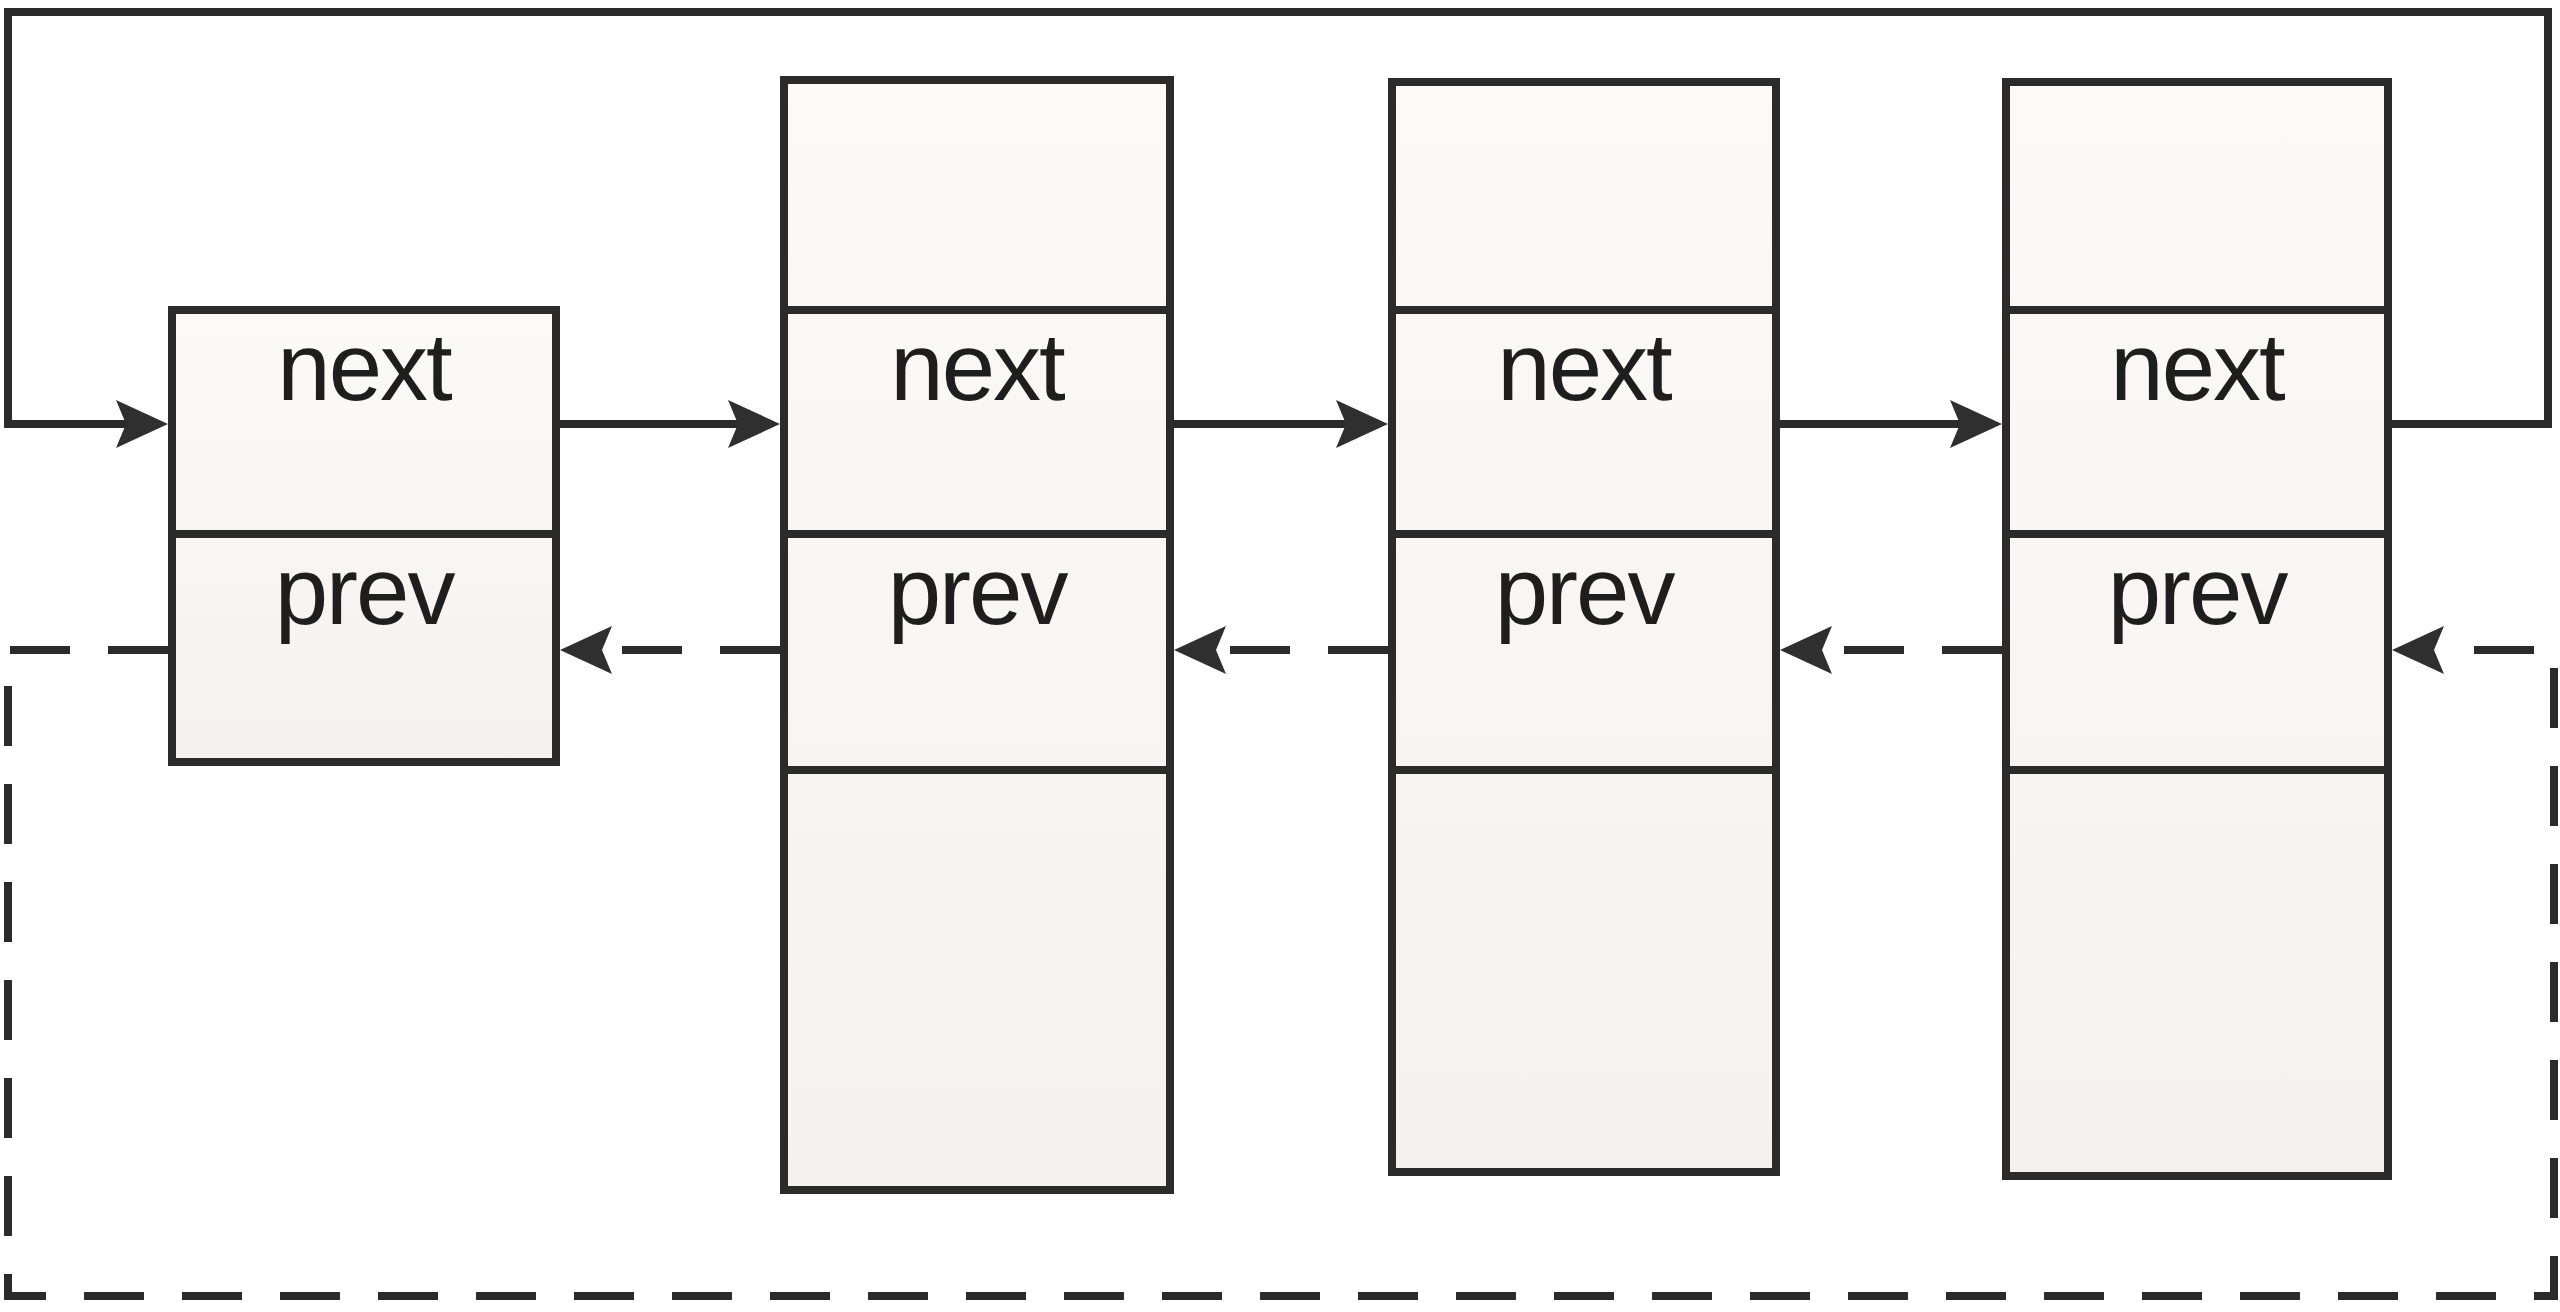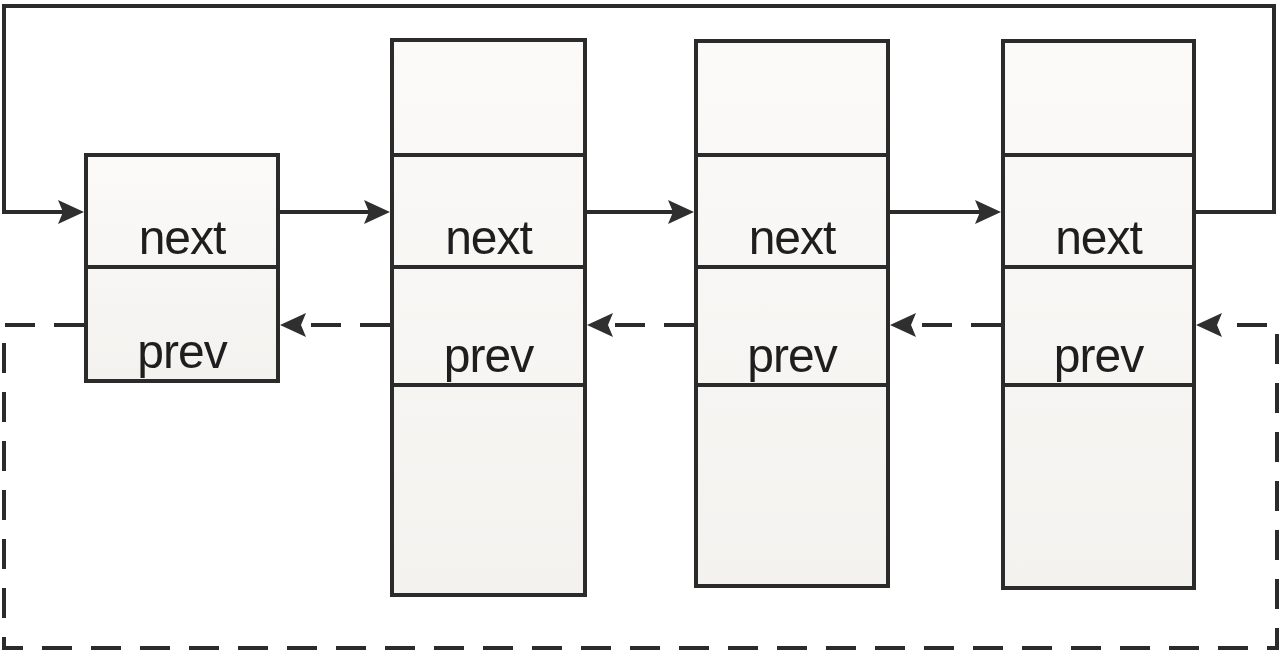--- a/index.html
+++ b/index.html
@@ -33,21 +33,21 @@
     left: 0;
     right: 0;
     height: 4px;
     background: #2b2b2b;
   }
   .cell-label {
     position: absolute;
     left: 0;
     right: 0;
     display: flex;
-    align-items: flex-end;
+    align-items: flex-start;
     justify-content: center;
     font-size: 48px;
     font-weight: 400;
     letter-spacing: -1px;
     color: #1e1e1e;
     user-select: none;
   }
   
   .node1 { left: 84px;  top: 153px; width: 196px; height: 230px; }
   .node1 .d1 { top: 108px; }

